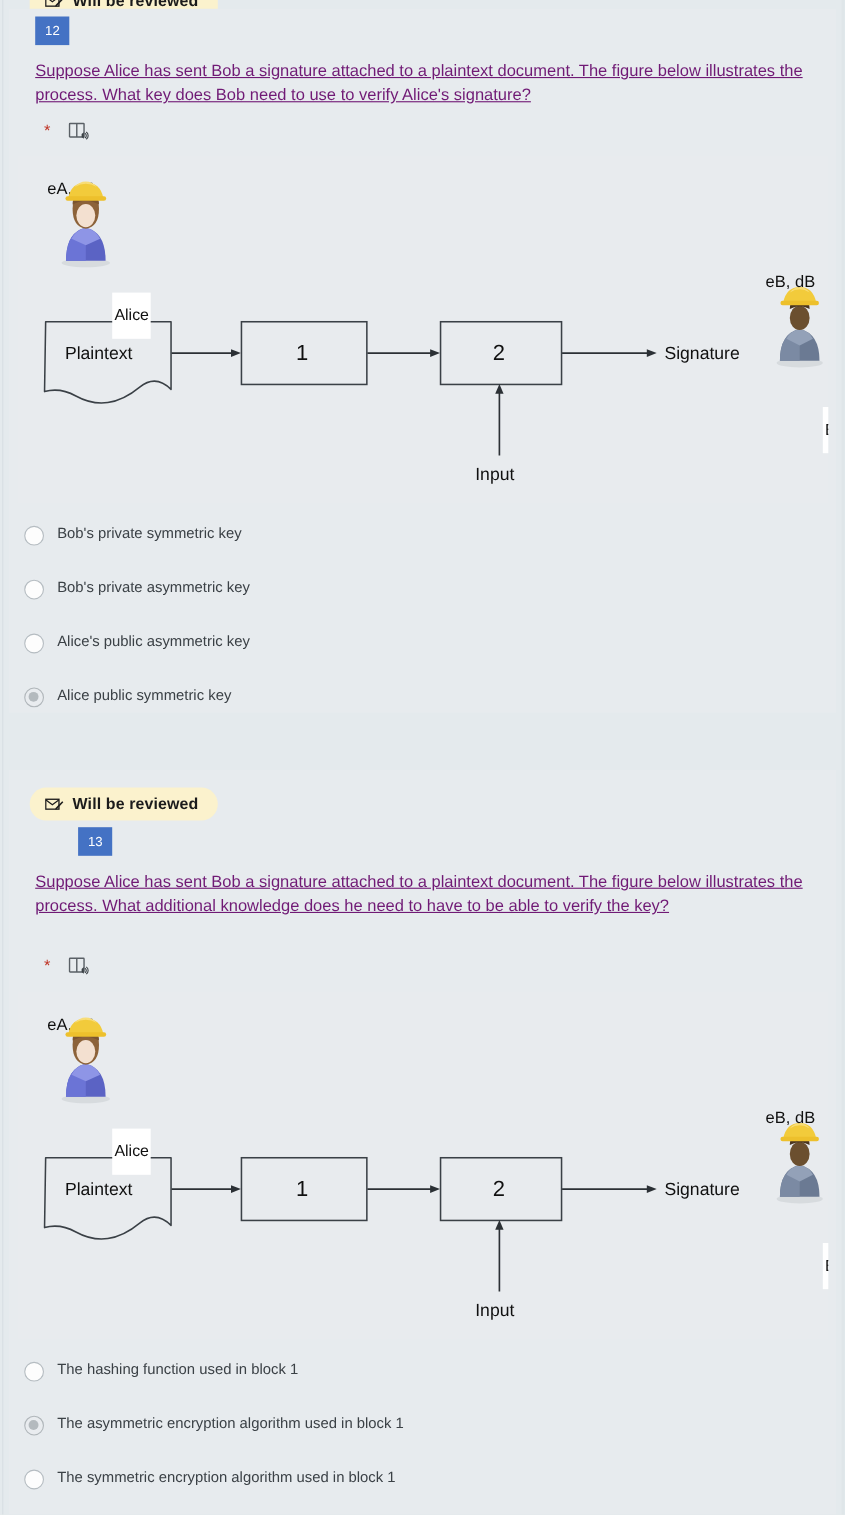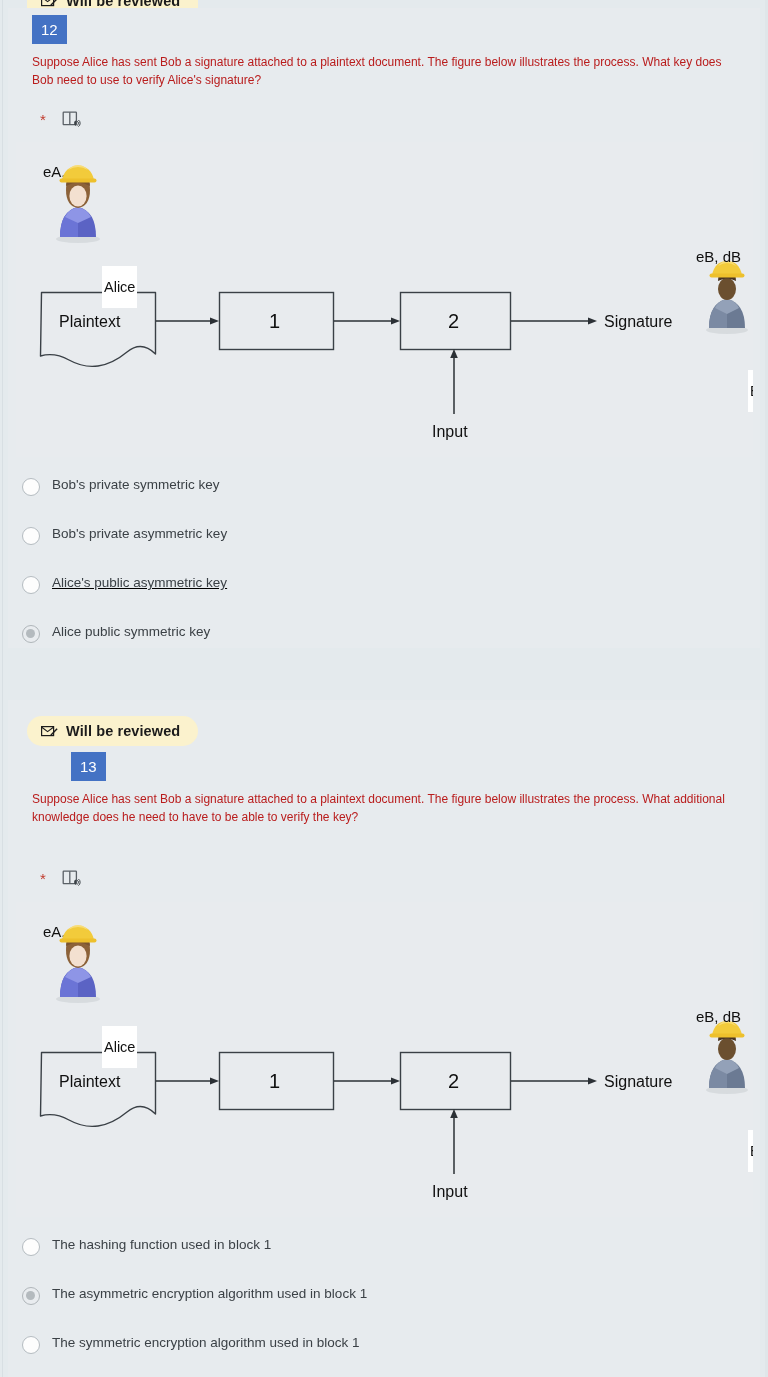--- a/index.html
+++ b/index.html
@@ -62,33 +62,34 @@
     top: -22px;
     height: 32px;
     overflow: hidden;
   }
   .pill-icon svg { display: block; }
 
   .qnum {
     display: inline-block;
     background: #4472c4;
     color: #ffffff;
-    font-size: 15px;
+    font-size: 12px;
     line-height: 1;
     padding: 7px 9px 7px 9px;
     min-width: 12px;
     text-align: left;
     font-family: "Liberation Sans", sans-serif;
   }
 
   .qtext {
-    font-size: 12px;
+    font-size: 15px;
     line-height: 1.47;
-    color: #b91c1c;
+    color: #701a75;
     max-width: 700px;
+    text-decoration: underline;
   }
 
   .req-row {
     display: flex;
     align-items: center;
     gap: 16px;
     margin-top: 4px;
     height: 22px;
   }
   .req-star {
@@ -256,21 +257,21 @@
 
     <div class="options" style="top:470px; left:14px;">
       <div class="opt" style="position:absolute; top:0;">
         <span class="radio"></span>
         <span class="opt-label">Bob's private symmetric key</span>
       </div>
       <div class="opt" style="position:absolute; top:49px;">
         <span class="radio"></span>
         <span class="opt-label">Bob's private asymmetric key</span>
       </div>
-      <div class="opt" style="position:absolute; top:98px;text-decoration:underline;">
+      <div class="opt" style="position:absolute; top:98px;">
         <span class="radio"></span>
         <span class="opt-label">Alice's public asymmetric key</span>
       </div>
       <div class="opt" style="position:absolute; top:147px;">
         <span class="radio checked"></span>
         <span class="opt-label">Alice public symmetric key</span>
       </div>
     </div>
   </div>
 

